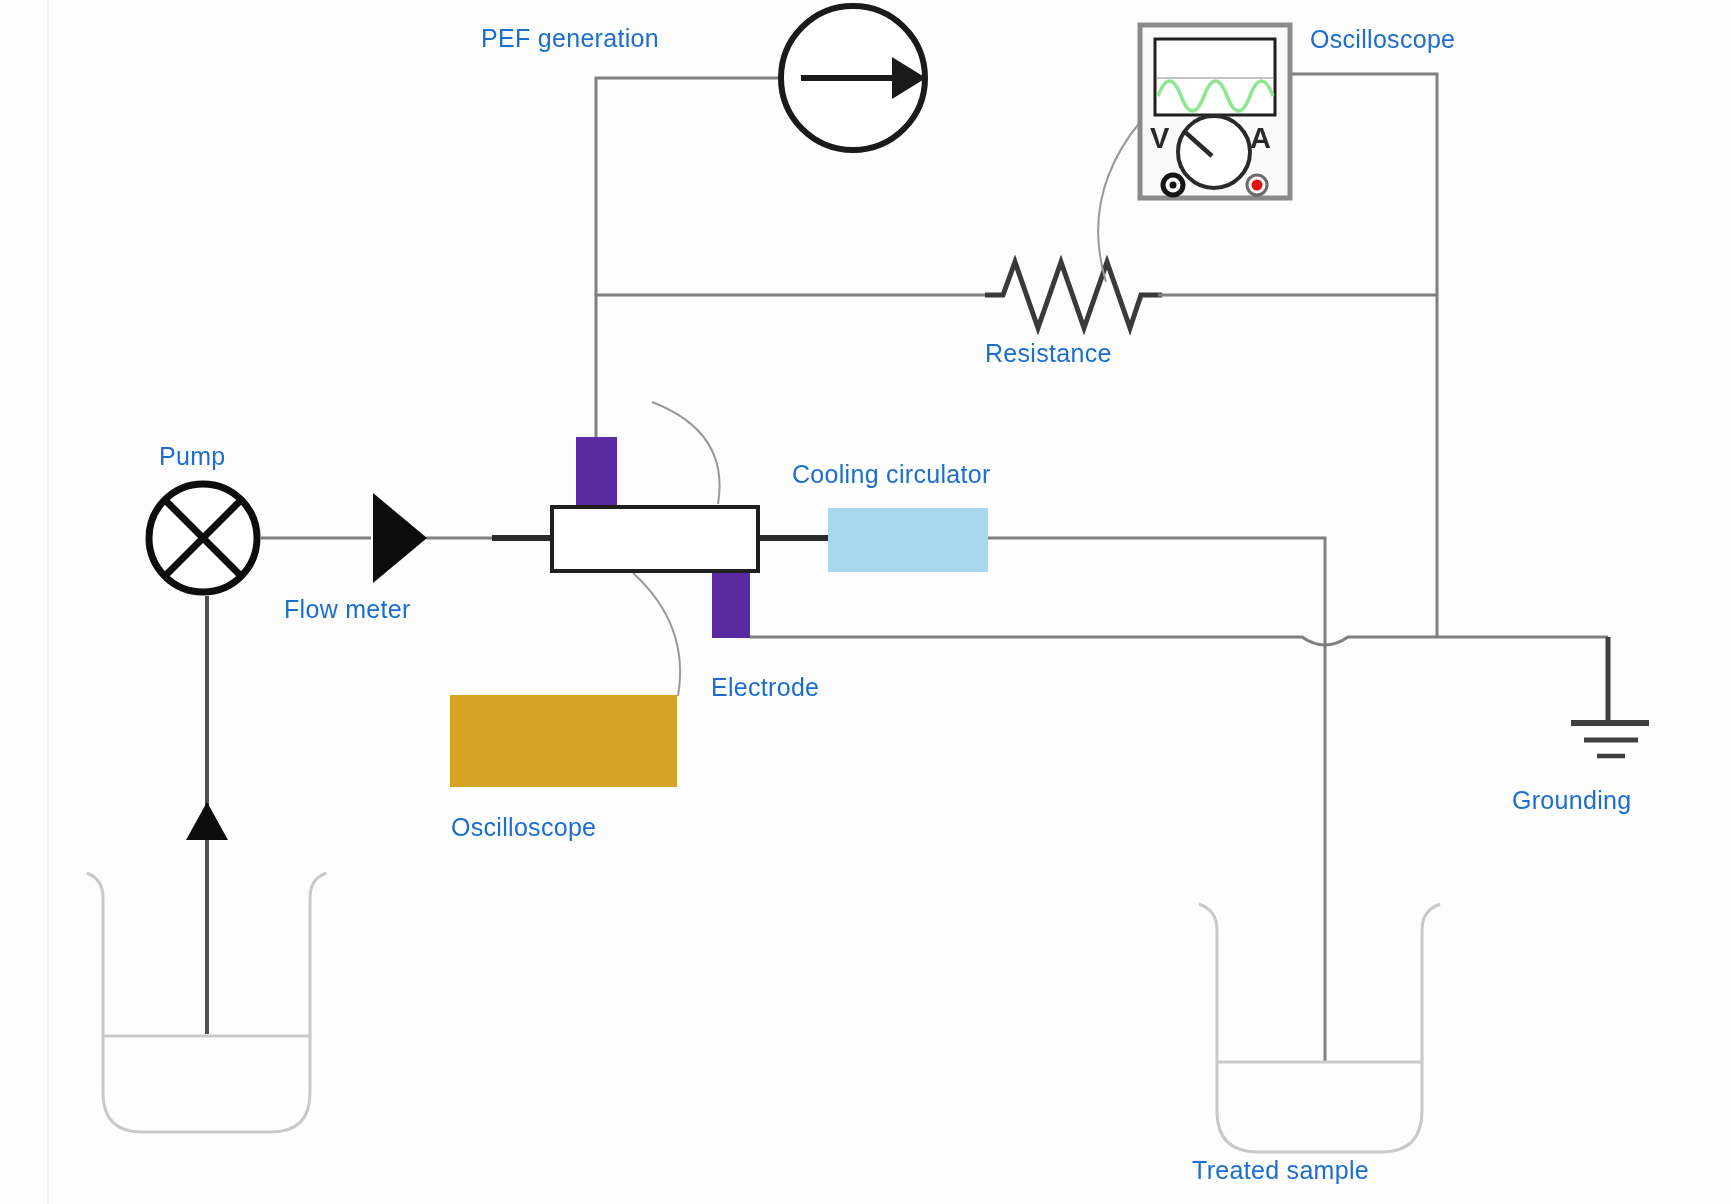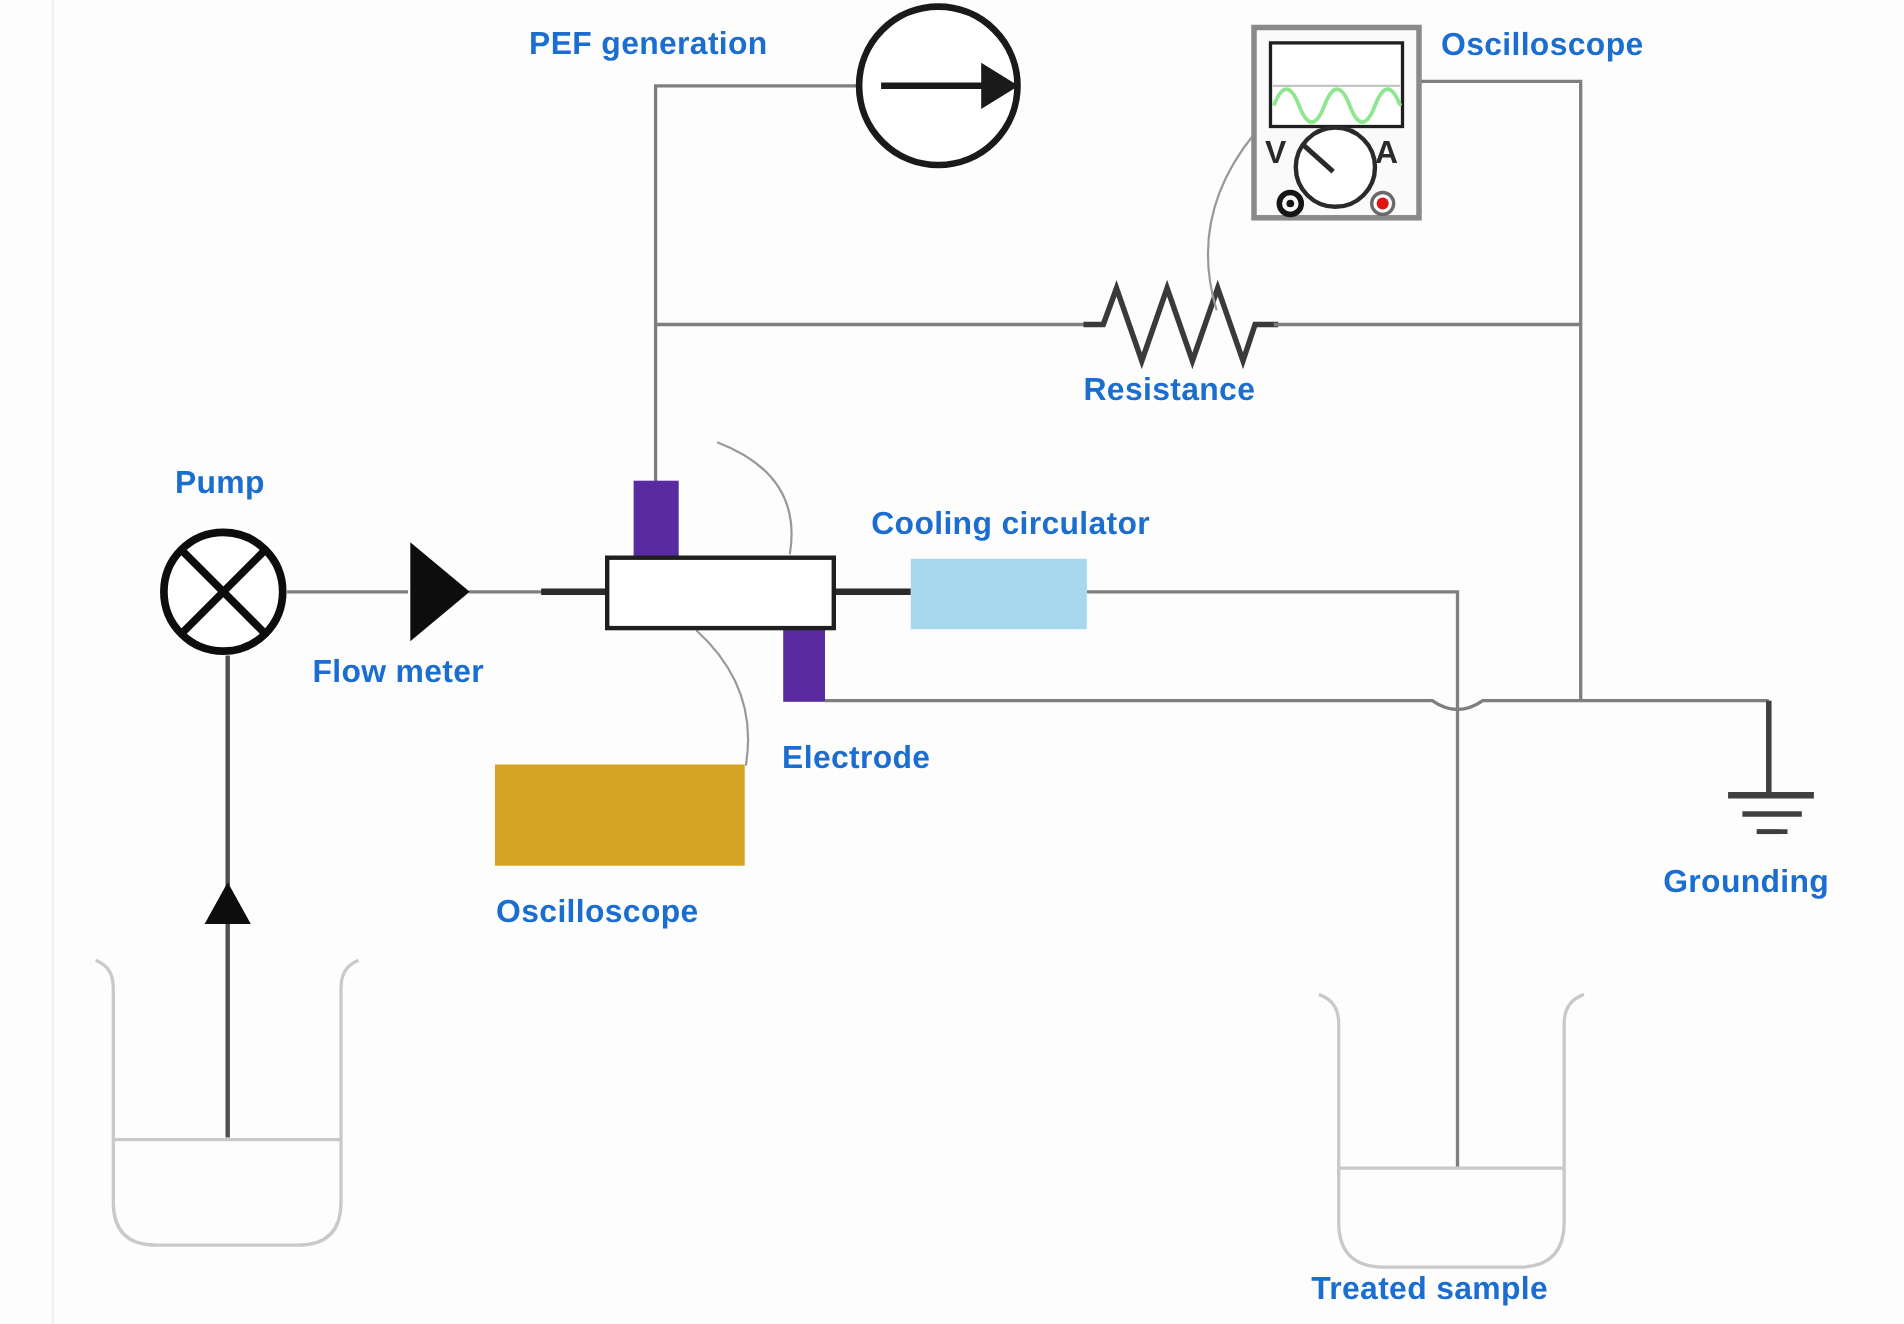--- a/index.html
+++ b/index.html
@@ -1,19 +1,19 @@
 <!DOCTYPE html>
 <html><head>
 <meta charset="utf-8">
 <style>
   html,body{margin:0;padding:0;background:#fff;}
   #stage{position:relative;width:1731px;height:1204px;background:#fdfdfd;overflow:hidden;
          font-family:"Liberation Sans",sans-serif;}
   #diagram-svg{position:absolute;left:0;top:0;}
-  .lbl{position:absolute;font-weight:700;font-size:29px;line-height:1.05;color:#1b6ed0;
+  .lbl{position:absolute;font-weight:400;font-size:25px;line-height:1.05;color:#1b6ed0;
        white-space:nowrap;letter-spacing:.3px;}
   .wire{stroke:#7f7f7f;stroke-width:3;fill:none;}
   .wire-dark{stroke:#2b2b2b;stroke-width:6;fill:none;}
   .leader{stroke:#999;stroke-width:2;fill:none;}
   .outline{stroke:#1f1f1f;stroke-width:4;fill:#ffffff;}
   .beaker{stroke:#c9c9c9;stroke-width:3;fill:none;}
   .solid{fill:#0d0d0d;}
   svg text{font-family:"Liberation Sans",sans-serif;}
 </style>
 </head>
@@ -93,21 +93,21 @@
     </g>
     <g>
       <path class="beaker" d="M 1199 904 C 1212 909 1217 917 1217 931 L 1217 1111 Q 1217 1152 1258 1152 L 1381 1152 Q 1422 1152 1422 1111 L 1422 931 C 1422 917 1427 909 1440 904"></path>
       <path class="beaker" d="M 1218 1062 H 1421" stroke-width="2.5"></path>
     </g>
   </svg>
 
   <div class="lbl" style="left:481px;top:25px;">PEF generation</div>
   <div class="lbl" style="left:1310px;top:26px;">Oscilloscope</div>
   <div class="lbl" style="left:985px;top:340px;">Resistance</div>
-  <div class="lbl" style="left:159px;top:424px;">Pump</div>
+  <div class="lbl" style="left:159px;top:443px;">Pump</div>
   <div class="lbl" style="left:792px;top:461px;">Cooling circulator</div>
   <div class="lbl" style="left:284px;top:596px;">Flow meter</div>
   <div class="lbl" style="left:711px;top:674px;">Electrode</div>
   <div class="lbl" style="left:451px;top:814px;">Oscilloscope</div>
   <div class="lbl" style="left:1512px;top:787px;">Grounding</div>
   <div class="lbl" style="left:1192px;top:1157px;">Treated sample</div>
 
 </div>
 
 </body></html>

